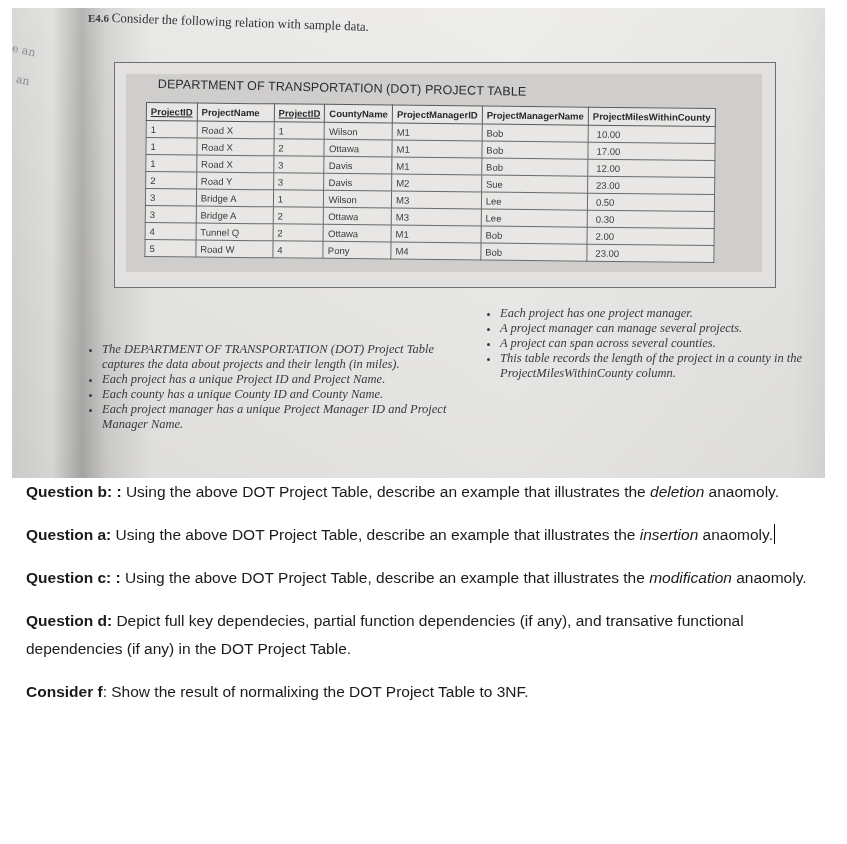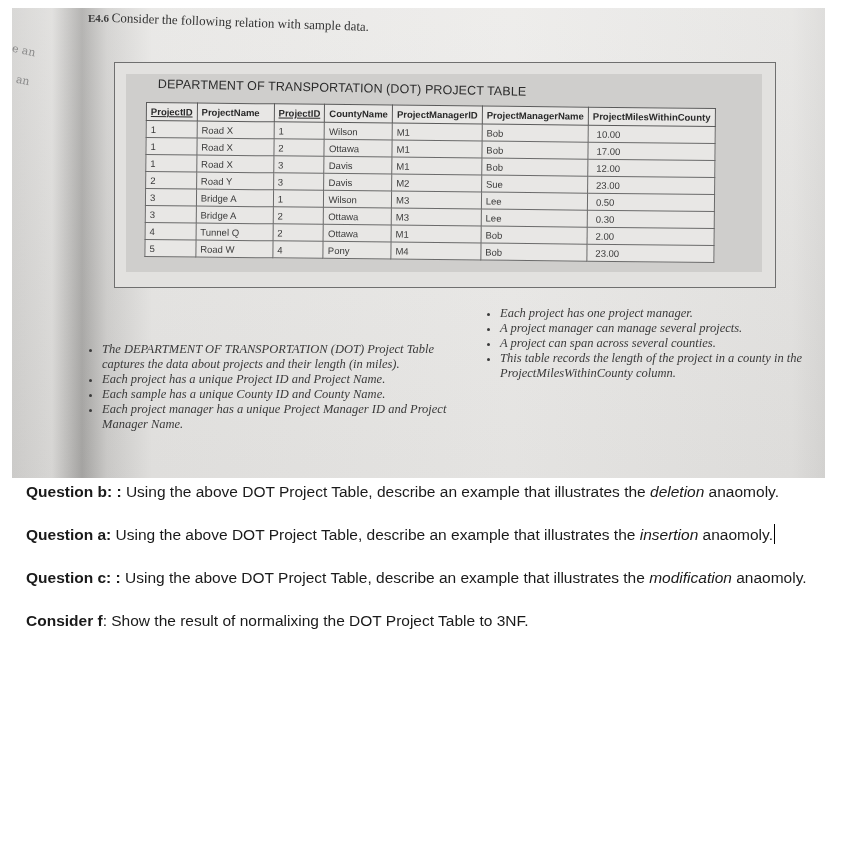--- a/index.html
+++ b/index.html
@@ -158,32 +158,33 @@
         <td>Bob</td>
         <td class="miles">23.00</td>
       </tr>
     </tbody>
 </table>
 
 <div class="bullets bullets-left">
   <ul>
     <li>The DEPARTMENT OF TRANSPORTATION (DOT) Project Table captures the data about projects and their length (in miles).</li>
     <li>Each project has a unique Project ID and Project Name.</li>
-    <li>Each sample has a unique County ID and County Name.</li>
+    <li>Each county has a unique County ID and County Name.</li>
     <li>Each project manager has a unique Project Manager ID and Project Manager Name.</li>
   </ul>
 </div>
 
 <div class="bullets bullets-right">
   <ul>
     <li>Each project has one project manager.</li>
     <li>A project manager can manage several projects.</li>
     <li>A project can span across several counties.</li>
     <li>This table records the length of the project in a county in the ProjectMilesWithinCounty column.</li>
   </ul>
 </div>
 
 <div class="questions">
   <p class="q"><b>Question b: :</b><span> Using the above DOT Project Table, describe an example that illustrates the </span><i>deletion</i><span> anaomoly.</span></p>
   <p class="q"><b>Question a:</b><span> Using the above DOT Project Table, describe an example that illustrates the </span><i>insertion</i><span> anaomoly.</span><span class="caret"></span></p>
   <p class="q"><b>Question c: :</b><span> Using the above DOT Project Table, describe an example that illustrates the </span><i>modification</i><span> anaomoly.</span></p>
+  <p class="q"><b>Question d:</b><span> Depict full key dependecies, partial function dependencies (if any), and transative functional dependencies (if any) in the DOT Project Table.</span></p>
   <p class="q"><b>Consider f</b><span>: Show the result of normalixing the DOT Project Table to 3NF.</span></p>
 </div>
 
 </body></html>

